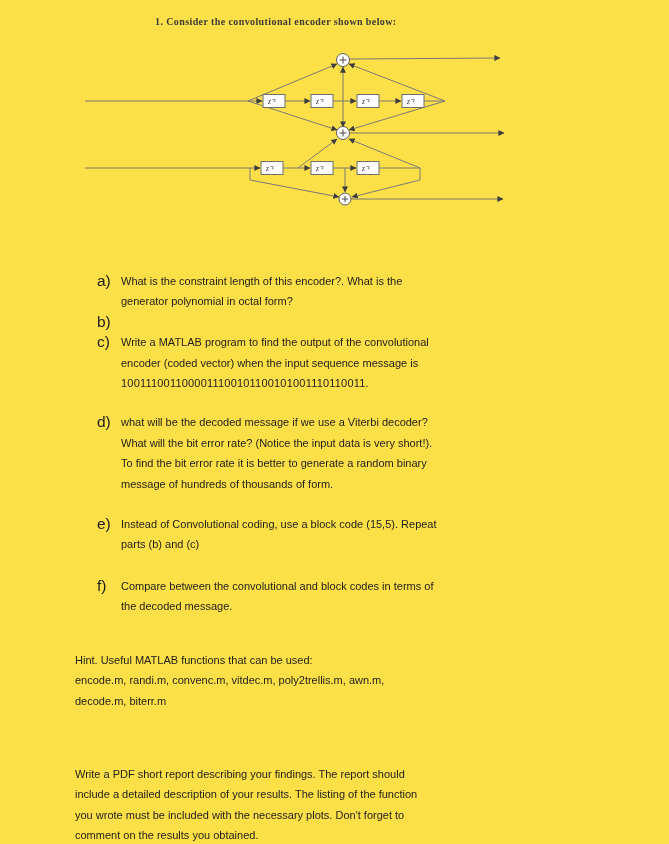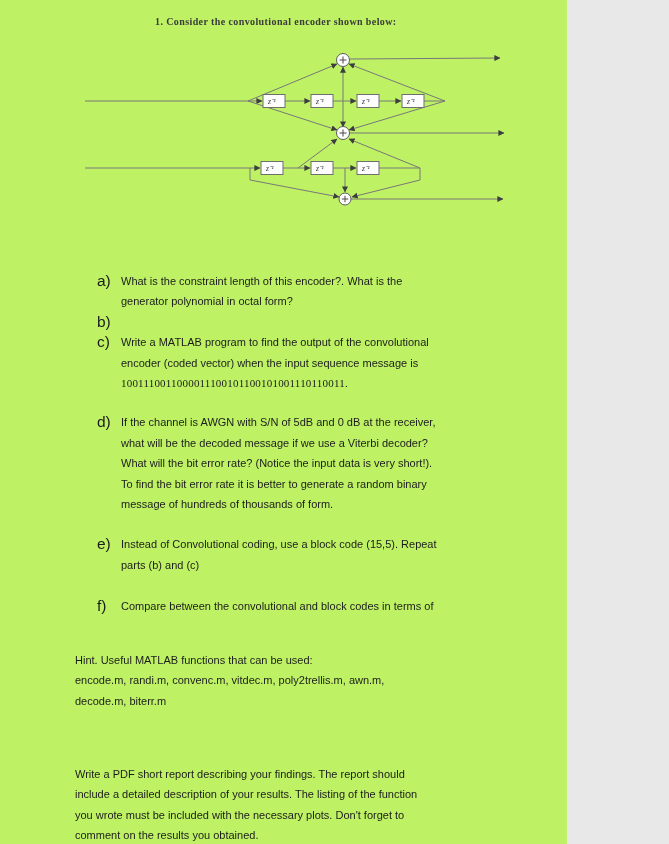--- a/index.html
+++ b/index.html
@@ -1,32 +1,32 @@
 <!DOCTYPE html>
 <html><head>
 <meta charset="utf-8">
 <style>
   html,body{margin:0;padding:0;background:#e8e8e8;}
   .screen{
-    position:relative;width:567px;height:844px;background:#bef264;
+    position:relative;width:669px;height:844px;background:#fde047;
     font-family:"Liberation Sans", sans-serif;color:#1c1c1c;overflow:hidden;
   }
   .title{
     position:absolute;left:155px;top:16px;
     font-family:"Liberation Serif", serif;font-size:10px;font-weight:700;
     color:#3a3a3a;letter-spacing:.4px;white-space:nowrap;
     filter:blur(.2px);
   }
   .diagram{position:absolute;left:60px;top:40px;}
   .questions{position:absolute;left:97px;top:271px;width:500px;}
   .q{display:flex;align-items:flex-start;}
   .q-letter{width:24px;flex:0 0 24px;font-size:15.5px;line-height:20.4px;}
   .q-text{flex:1;}
   .line{display:block;font-size:11px;line-height:20.4px;white-space:nowrap;}
-  .bits{word-spacing:0;letter-spacing:.2px;font-family:Liberation Serif, serif;}
+  .bits{word-spacing:0;letter-spacing:.2px;}
   .mt19{margin-top:19px;}
   .mt20{margin-top:20px;}
   .mt21{margin-top:21px;}
   .hint{position:absolute;left:75px;top:650px;}
   .closing{position:absolute;left:75px;top:764px;}
   svg .wire{stroke:#787878;stroke-width:1;fill:none;}
   svg .blk{fill:#fdfdfd;stroke:#6e6e6e;stroke-width:1;}
   svg .adder{fill:#fdfdfd;stroke:#5c5c5c;stroke-width:1;}
   svg .plus{stroke:#4a4a4a;stroke-width:1;}
   svg text{font-family:"Liberation Serif", serif;font-style:italic;font-size:7.5px;fill:#333;}
@@ -138,40 +138,40 @@
       <span class="q-text">
         <span class="line">Write a MATLAB program to find the output of the convolutional</span>
         <span class="line">encoder (coded vector) when the input sequence message is</span>
         <span class="line bits">1001110011000011100101100101001110110011.</span>
       </span>
     </div>
 
     <div class="q mt19">
       <span class="q-letter">d)</span>
       <span class="q-text">
-        <span class="line">If the channel is AWGN with S/N of 5dB and 0 dB at the receiver,</span>
         <span class="line">what will be the decoded message if we use a Viterbi decoder?</span>
         <span class="line">What will the bit error rate? (Notice the input data is very short!).</span>
         <span class="line">To find the bit error rate it is better to generate a random binary</span>
         <span class="line">message of hundreds of thousands of form.</span>
       </span>
     </div>
 
     <div class="q mt20">
       <span class="q-letter">e)</span>
       <span class="q-text">
         <span class="line">Instead of Convolutional coding, use a block code (15,5). Repeat</span>
         <span class="line">parts (b) and (c)</span>
       </span>
     </div>
 
     <div class="q mt21">
       <span class="q-letter">f)</span>
       <span class="q-text">
         <span class="line">Compare between the convolutional and block codes in terms of</span>
+        <span class="line">the decoded message.</span>
       </span>
     </div>
 
   </div>
 
   <div class="hint">
     <span class="line">Hint. Useful MATLAB functions that can be used:</span>
     <span class="line">encode.m, randi.m, convenc.m, vitdec.m, poly2trellis.m, awn.m,</span>
     <span class="line">decode.m, biterr.m</span>
   </div>

